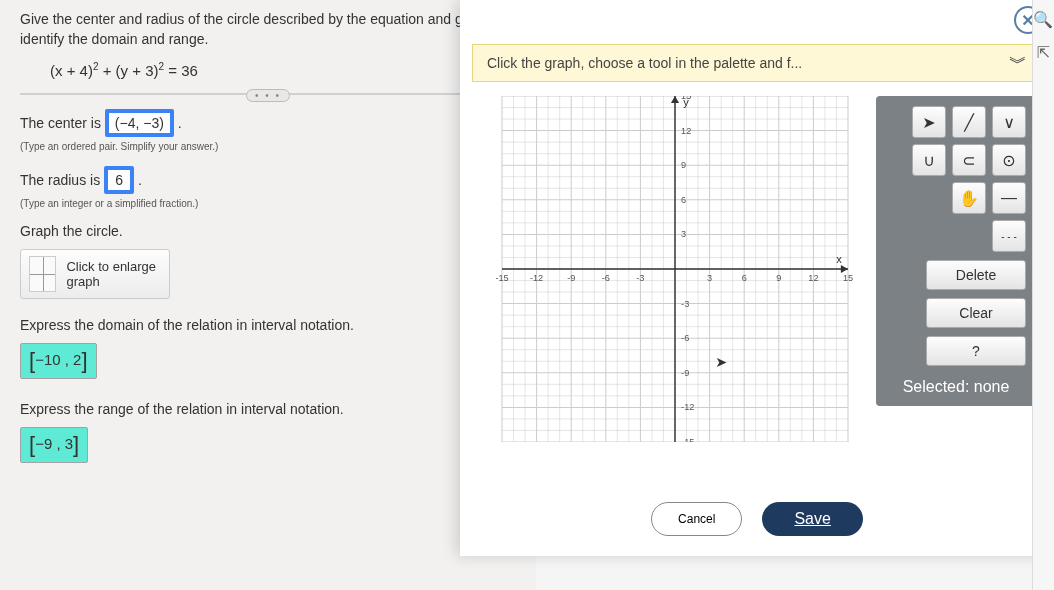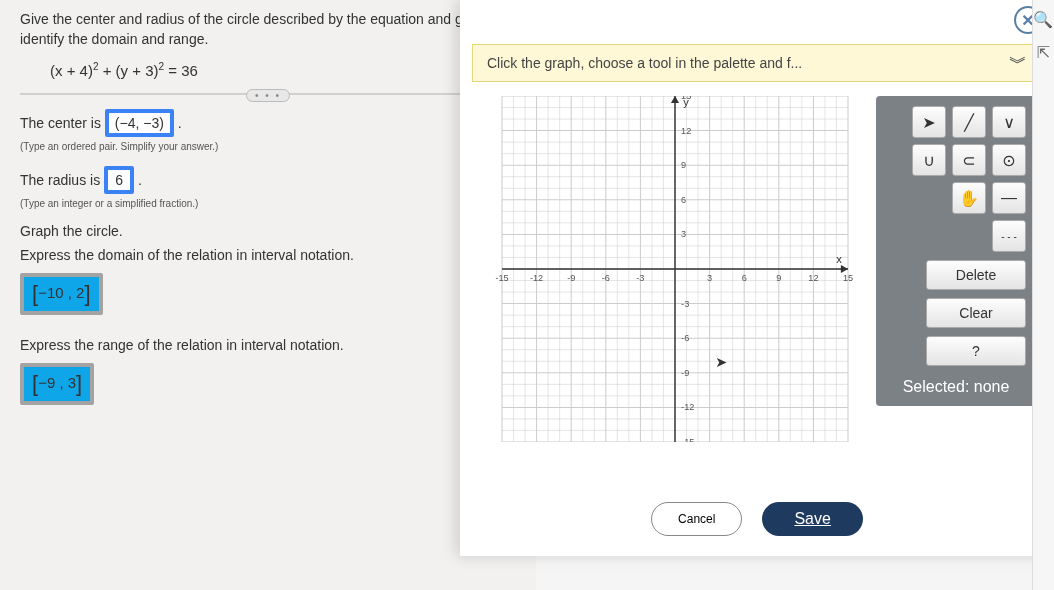--- a/index.html
+++ b/index.html
@@ -73,25 +73,25 @@
   }
   .enlarge-btn .thumb::before,
   .enlarge-btn .thumb::after {
     content:""; position:absolute; background:#999;
   }
   .enlarge-btn .thumb::before { left:50%; top:0; bottom:0; width:1px; }
   .enlarge-btn .thumb::after  { top:50%; left:0; right:0; height:1px; }
   .enlarge-btn .label { line-height: 1.2; color:#333; font-size:13px; }
   .interval-box {
     display:inline-block;
-    border:4px solid #a3a3a3;
+    border:1px solid #a3a3a3;
     padding:4px 8px;
     border-radius:2px;
     margin:6px 0 14px;
-    background:#0ea5e9;
+    background:#5eead4;
     font-size:15px;
   }
   .interval-box .lb,.interval-box .rb {
     font-size:22px; vertical-align:-3px; font-weight:500;
   }
 
   
   .popup {
     position:absolute;
     left:460px; top:0;
@@ -197,20 +197,24 @@
 
   <p class="answer-line">
     <span>The radius is </span>
     <span class="input-box">6</span>
     <span>.</span>
   </p>
   <p class="hint">(Type an integer or a simplified fraction.)</p>
 
   <p class="answer-line">Graph the circle.</p>
 
+  <div class="enlarge-btn">
+    <div class="thumb"></div>
+    <div class="label">Click to enlarge graph</div>
+  </div>
 
   <p class="answer-line">Express the domain of the relation in interval notation.</p>
   <div class="interval-box">
     <span class="lb">[</span><span>−10 , 2</span><span class="rb">]</span>
   </div>
 
   <p class="answer-line">Express the range of the relation in interval notation.</p>
   <div class="interval-box">
     <span class="lb">[</span><span>−9 , 3</span><span class="rb">]</span>
   </div>

